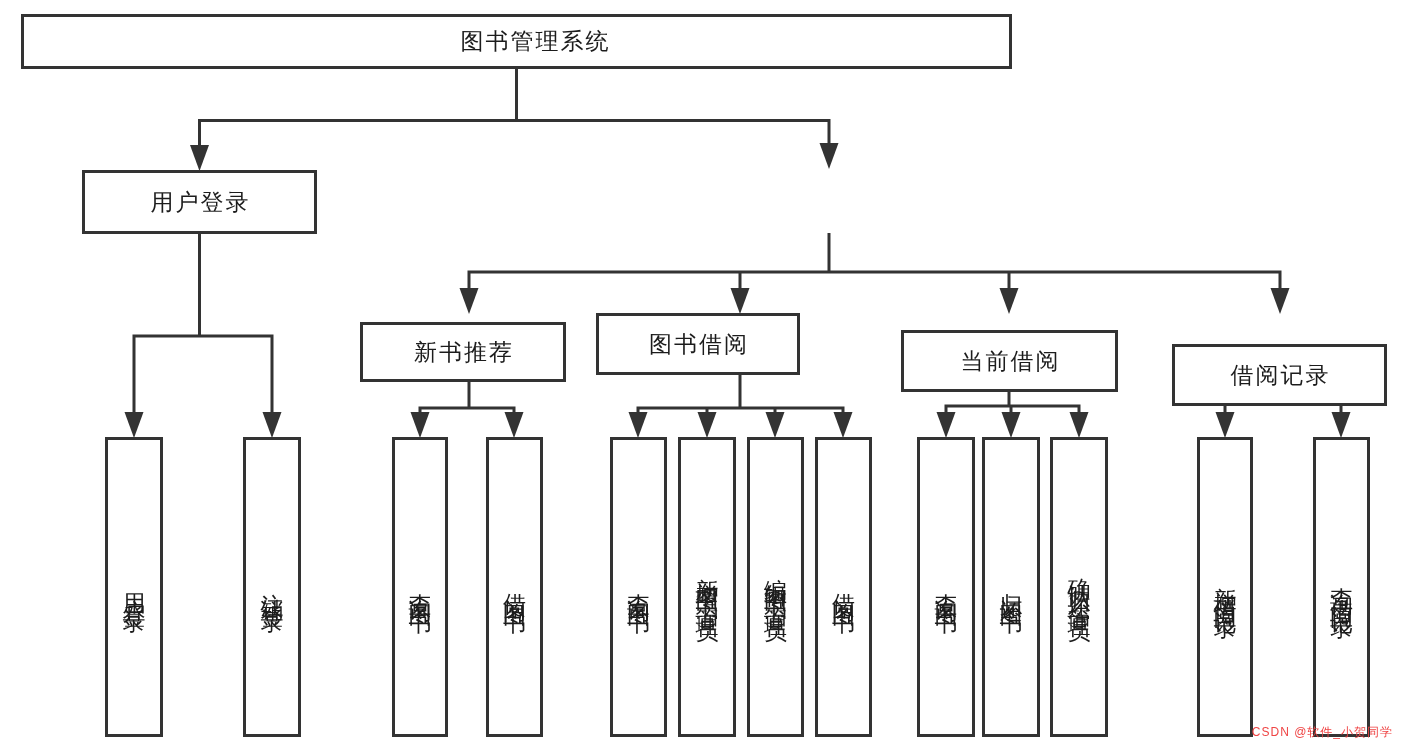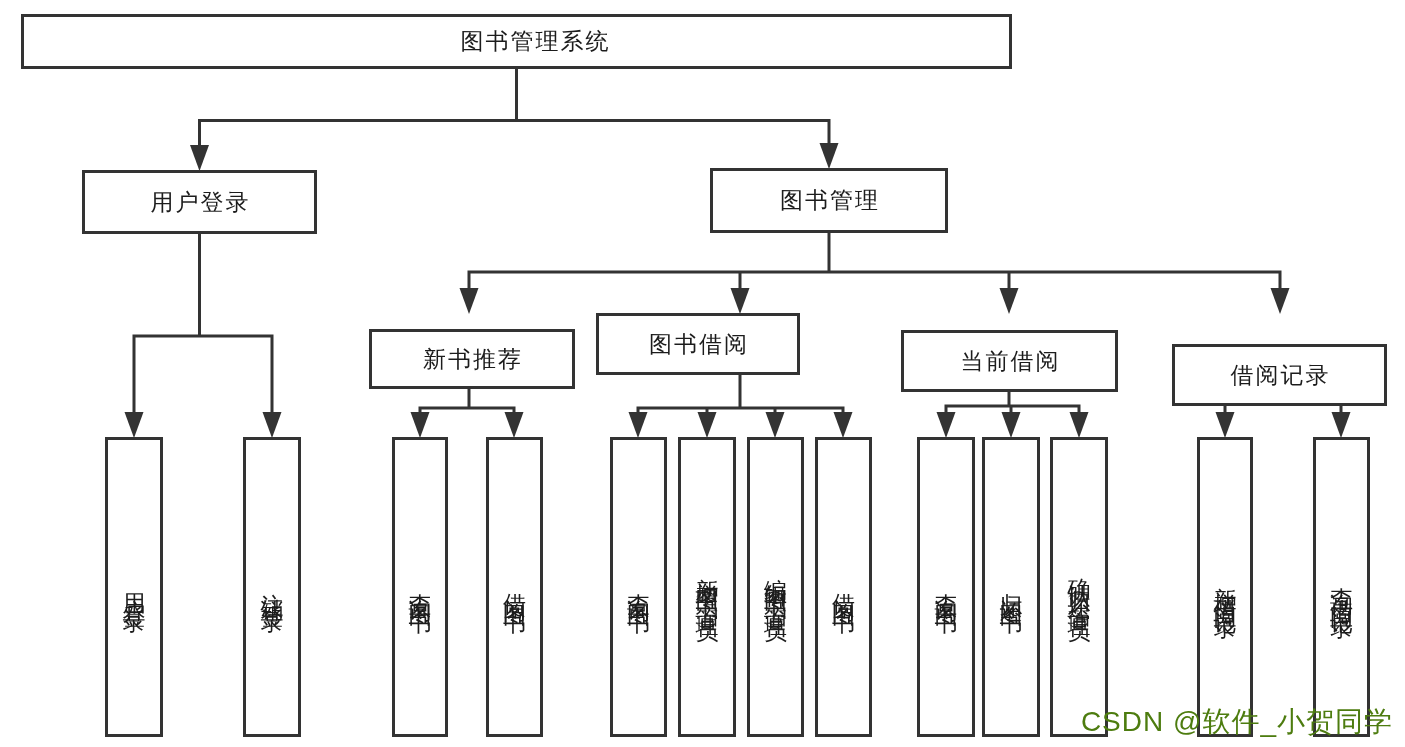--- a/index.html
+++ b/index.html
@@ -29,21 +29,21 @@
     text-orientation:mixed;
     letter-spacing:6px;
     line-height:1;
   }
   
   .n-root{left:21px;top:14px;width:991px;height:55px;padding-left:36px;}
   
   .n-login{left:82px;top:170px;width:235px;height:64px;}
   .n-mgmt{left:710px;top:168px;width:238px;height:65px;}
   
-  .n-rec{left:360px;top:329px;width:206px;height:60px;margin-left:9px;}
+  .n-rec{left:360px;top:322px;width:206px;height:60px;}
   .n-bor{left:596px;top:313px;width:204px;height:62px;}
   .n-cur{left:901px;top:330px;width:217px;height:62px;}
   .n-recd{left:1172px;top:313px;width:215px;height:62px;margin-top:31px;}
   
   .leaf{top:437px;height:300px;}
   .l-a1{left:105px;width:58px;}
   .l-a2{left:243px;width:58px;}
   .l-b1{left:392px;width:56px;}
   .l-b2{left:486px;width:57px;}
   .l-c1{left:610px;width:57px;}
@@ -52,23 +52,23 @@
   .l-c4{left:815px;width:57px;}
   .l-d1{left:917px;width:58px;}
   .l-d2{left:982px;width:58px;}
   .l-d3{left:1050px;width:58px;}
   .l-e1{left:1197px;width:56px;}
   .l-e2{left:1313px;width:57px;}
   
   .watermark{
     position:absolute;
     right:12px;bottom:6px;
-    font-size:28px;
+    font-size:12px;
     letter-spacing:1px;
-    color:#4d7c0f;
+    color:#ef4444;
     z-index:5;
     white-space:nowrap;
   }
 </style>
 </head>
 <body>
 
 <div id="canvas">
 
   <svg id="wires" viewBox="0 0 1405 747" xmlns="http://www.w3.org/2000/svg">
@@ -115,21 +115,20 @@
 
     <line x1="1280" y1="375" x2="1280" y2="404"></line>
     <polyline points="1225,413 1225,404 1341,404 1341,413"></polyline>
     <polygon points="1215.5,412 1234.5,412 1225,438"></polygon>
     <polygon points="1331.5,412 1350.5,412 1341,438"></polygon>
   </svg>
 
   <div class="box hbox n-root">图书管理系统</div>
 
   <div class="box hbox n-login">用户登录</div>
-  <div class="box hbox n-mgmt">图书管理</div>
 
   <div class="box hbox n-rec">新书推荐</div>
   <div class="box hbox n-bor">图书借阅</div>
   <div class="box hbox n-cur">当前借阅</div>
   <div class="box hbox n-recd">借阅记录</div>
 
   <div class="box vbox leaf l-a1">用户登录</div>
   <div class="box vbox leaf l-a2">注销登录</div>
 
   <div class="box vbox leaf l-b1">查询图书</div>

